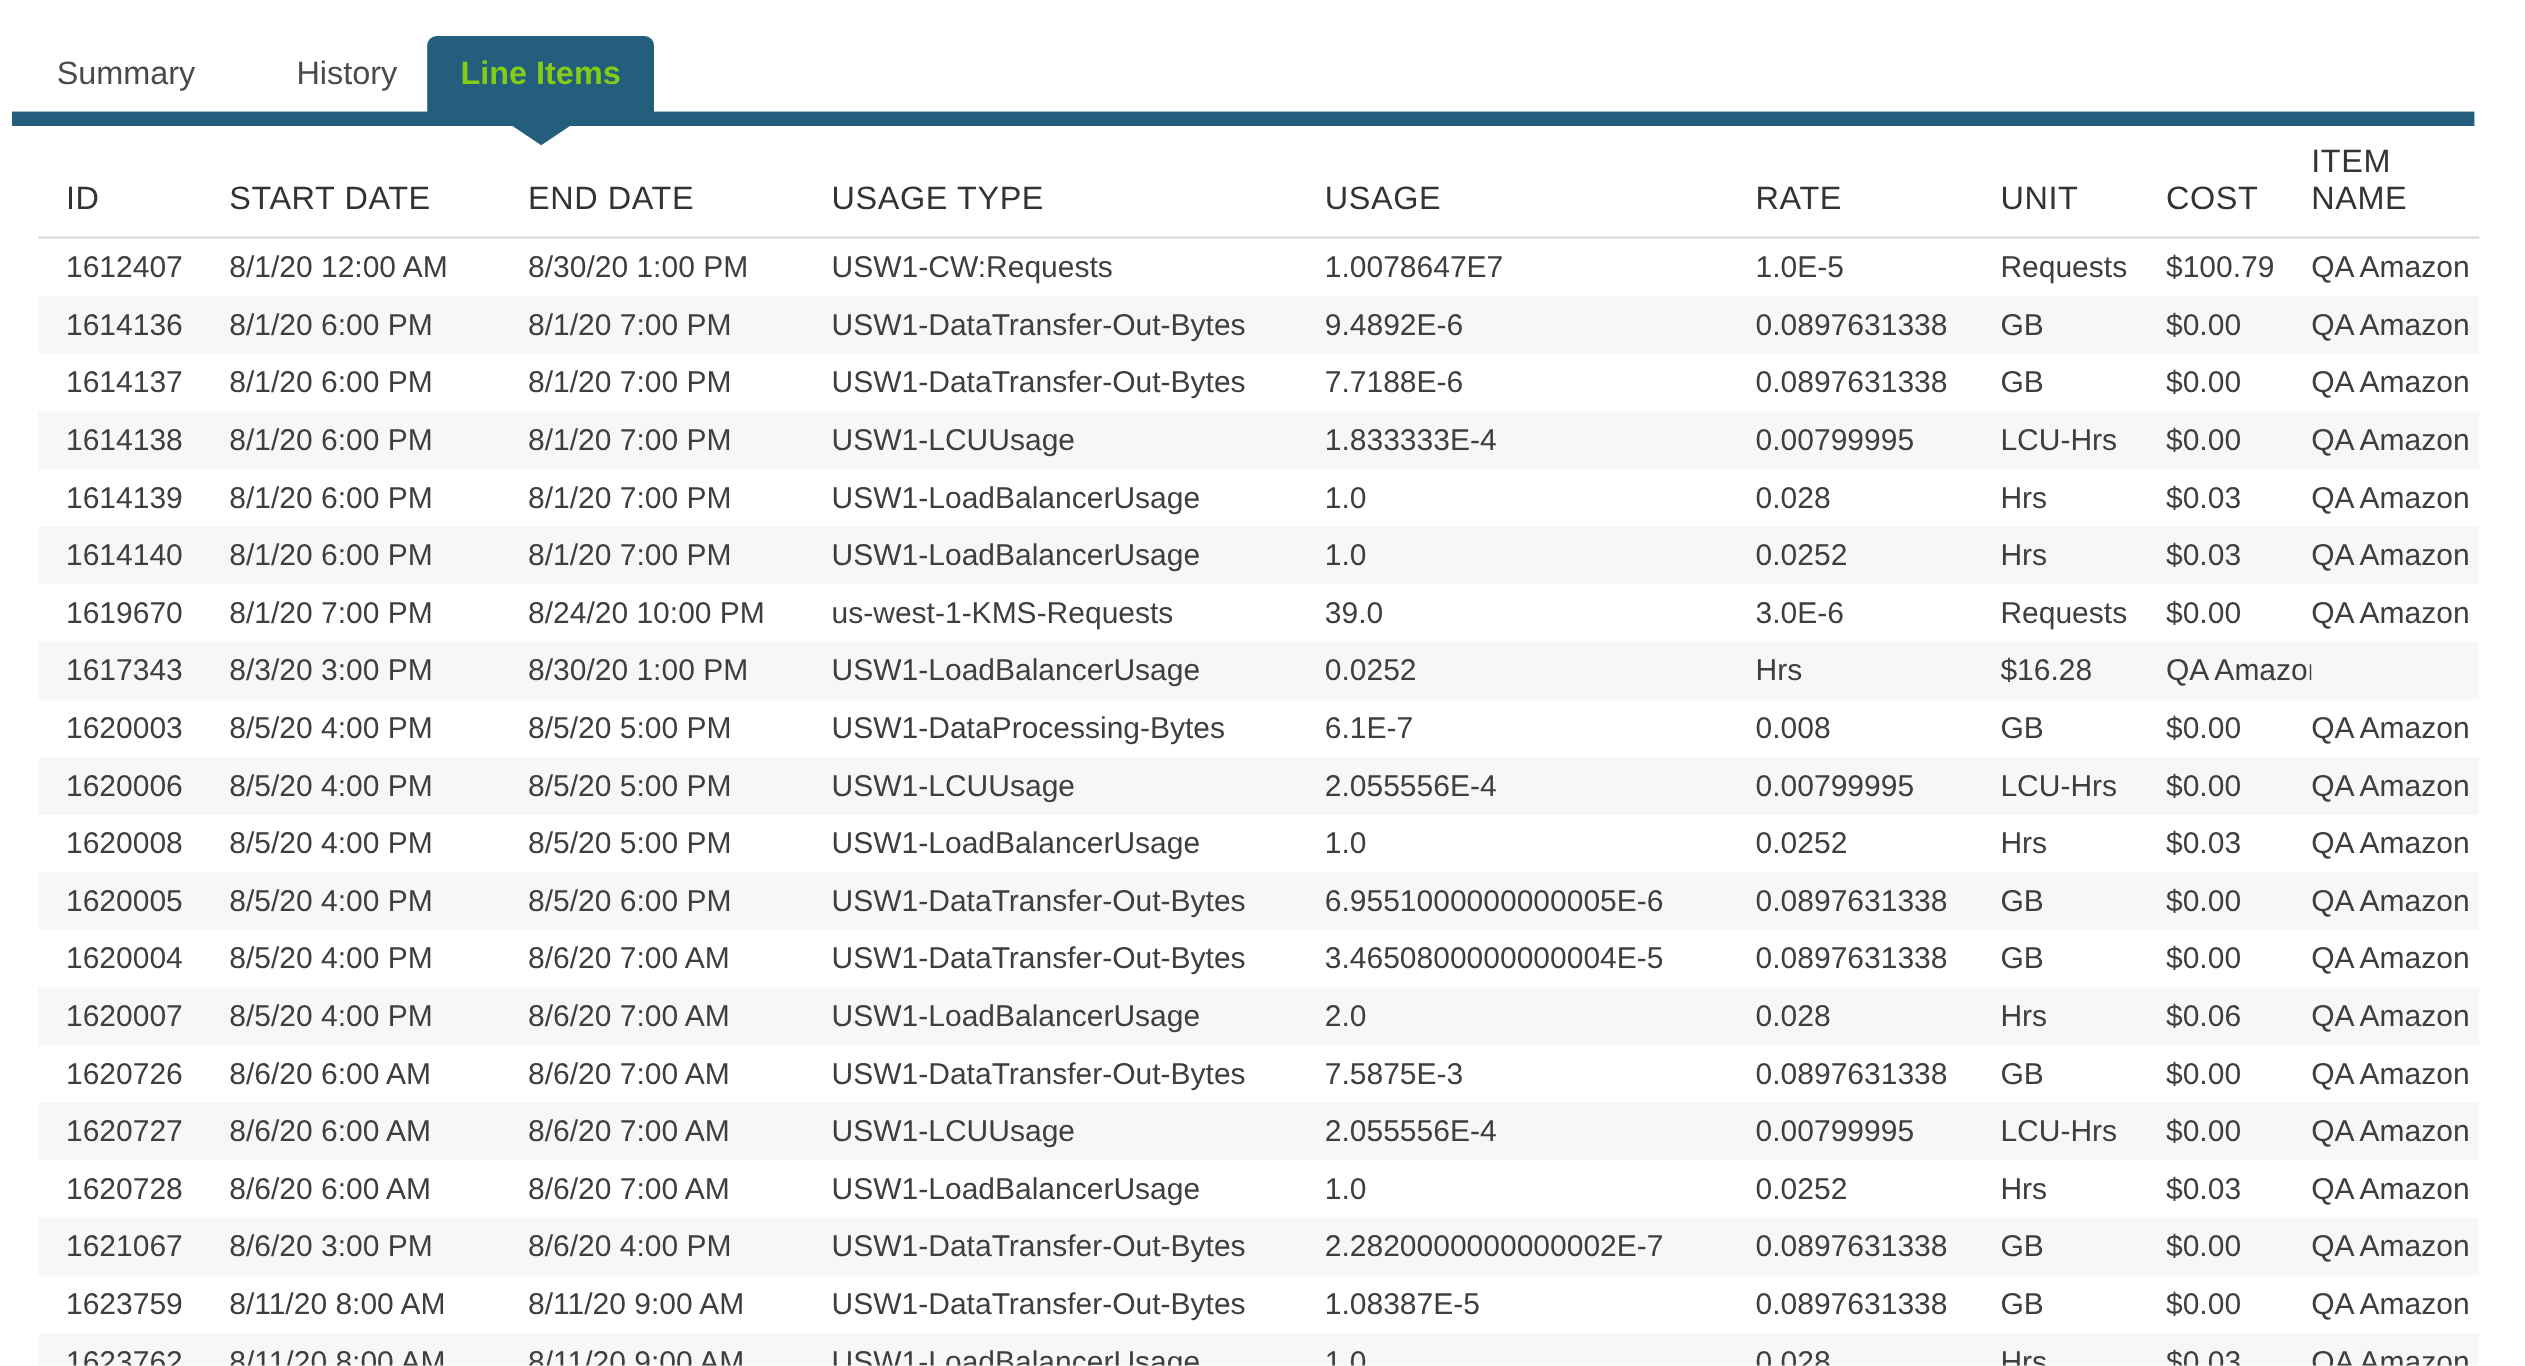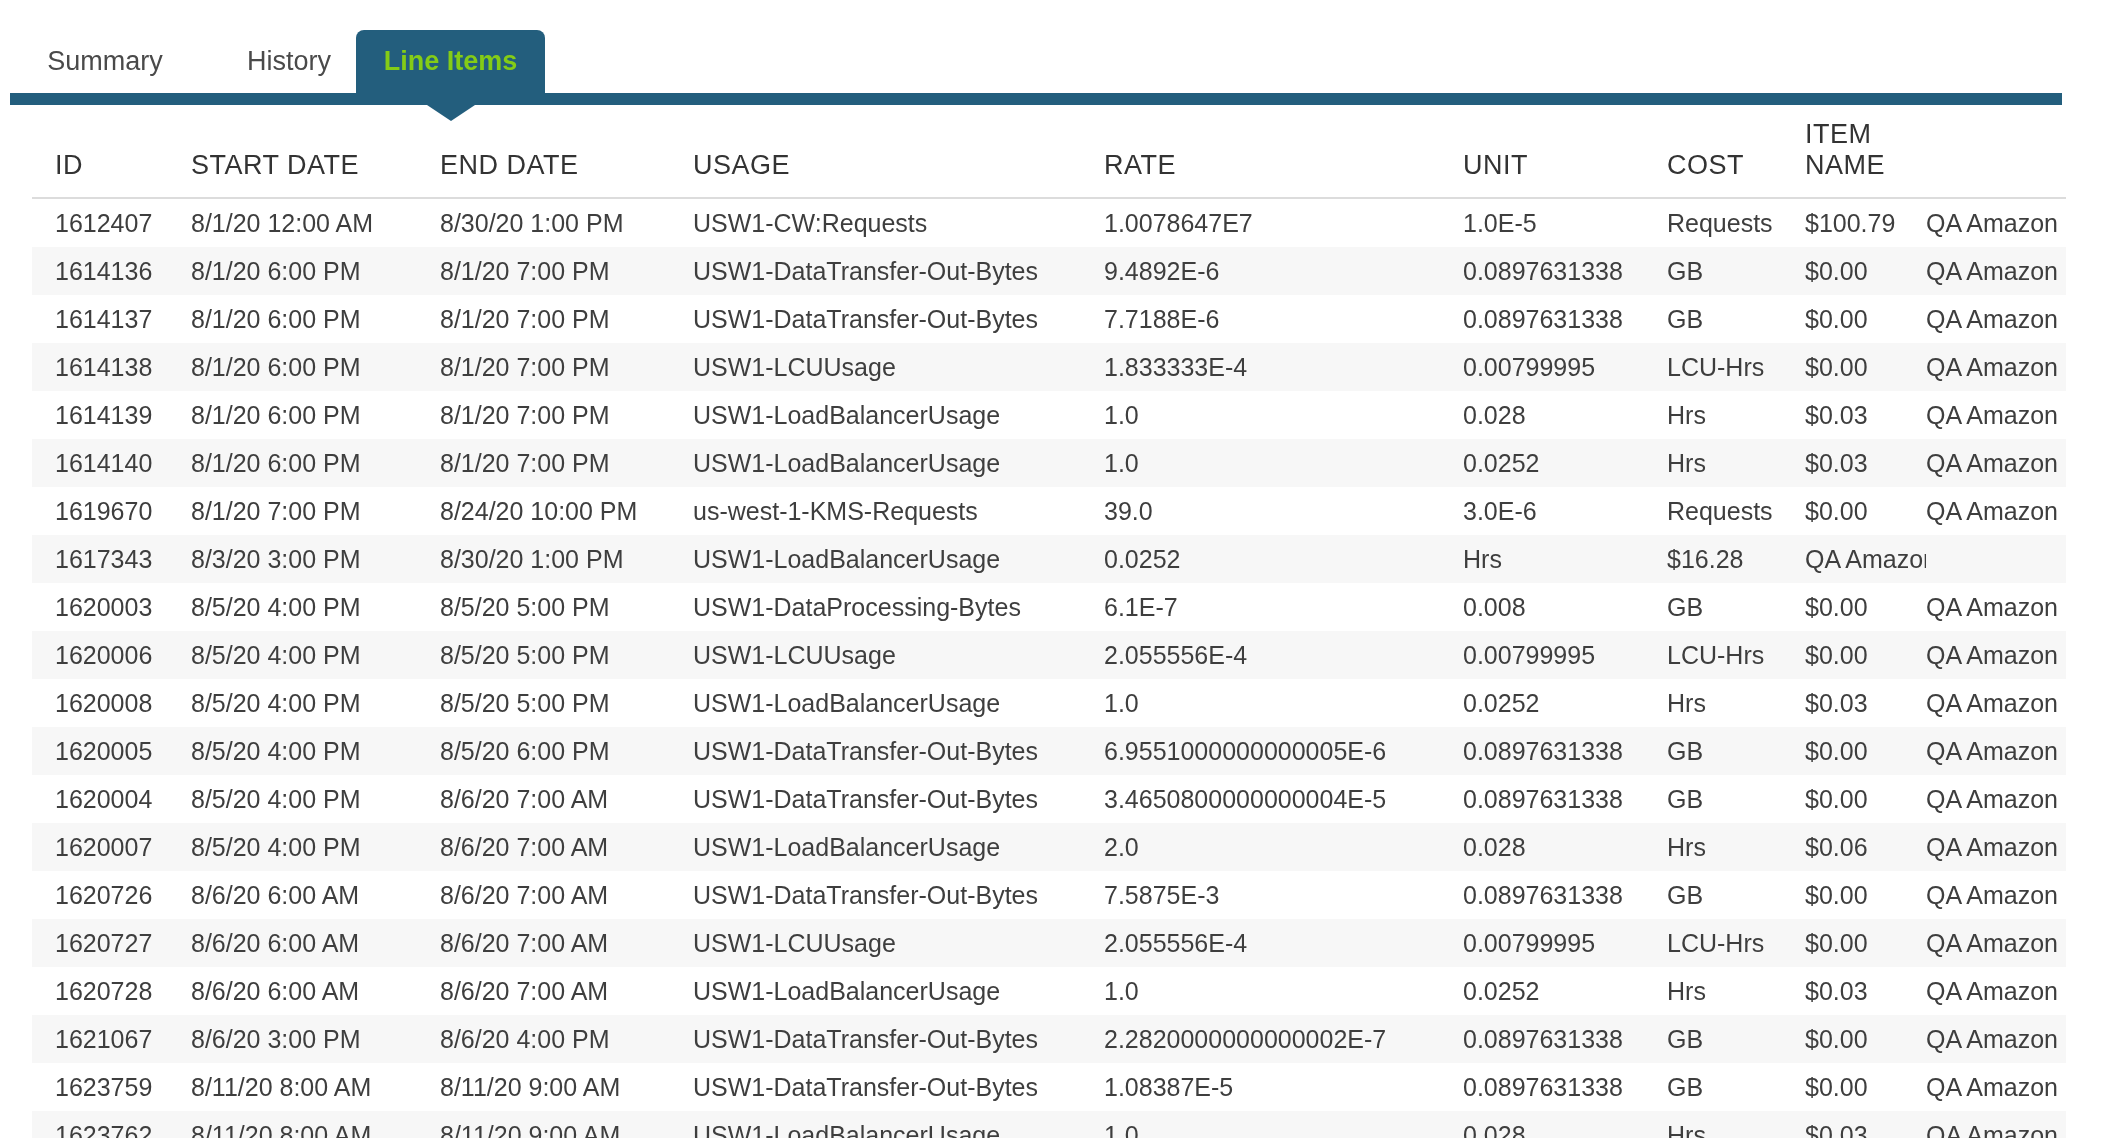--- a/index.html
+++ b/index.html
@@ -54,20 +54,21 @@
     <div class="tab-active">Line Items</div>
     <div class="tab-underline"></div>
     <div class="tab-caret"></div>
   </div>
 
   <div class="table">
     <div class="grid-row thead">
       <div class="th">ID</div>
       <div class="th">START DATE</div>
       <div class="th">END DATE</div>
+      <div class="th">USAGE TYPE</div>
       <div class="th">USAGE</div>
       <div class="th">RATE</div>
       <div class="th">UNIT</div>
       <div class="th">COST</div>
       <div class="th">ITEM NAME</div>
     </div>
     <div>
         <div class="grid-row tr">
     <div class="td">1612407</div>
     <div class="td">8/1/20 12:00 AM</div>

